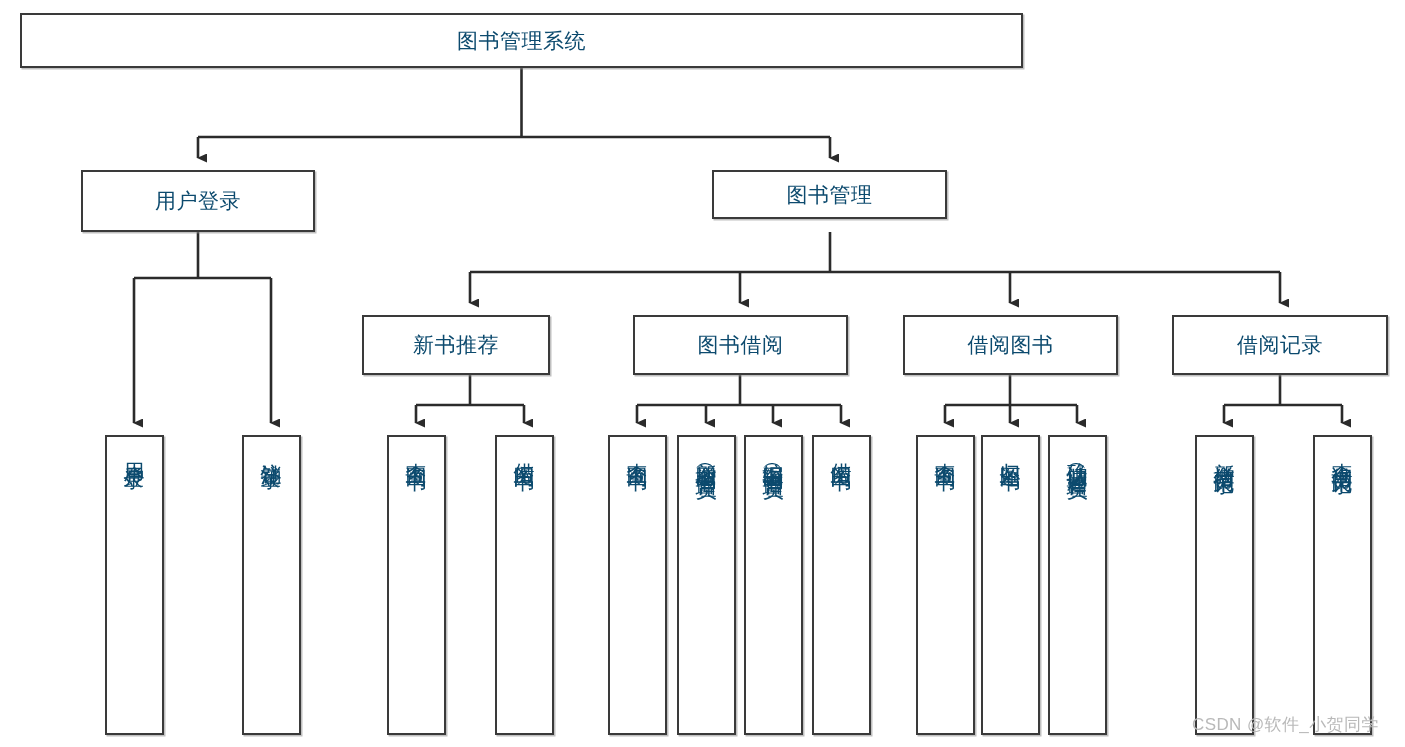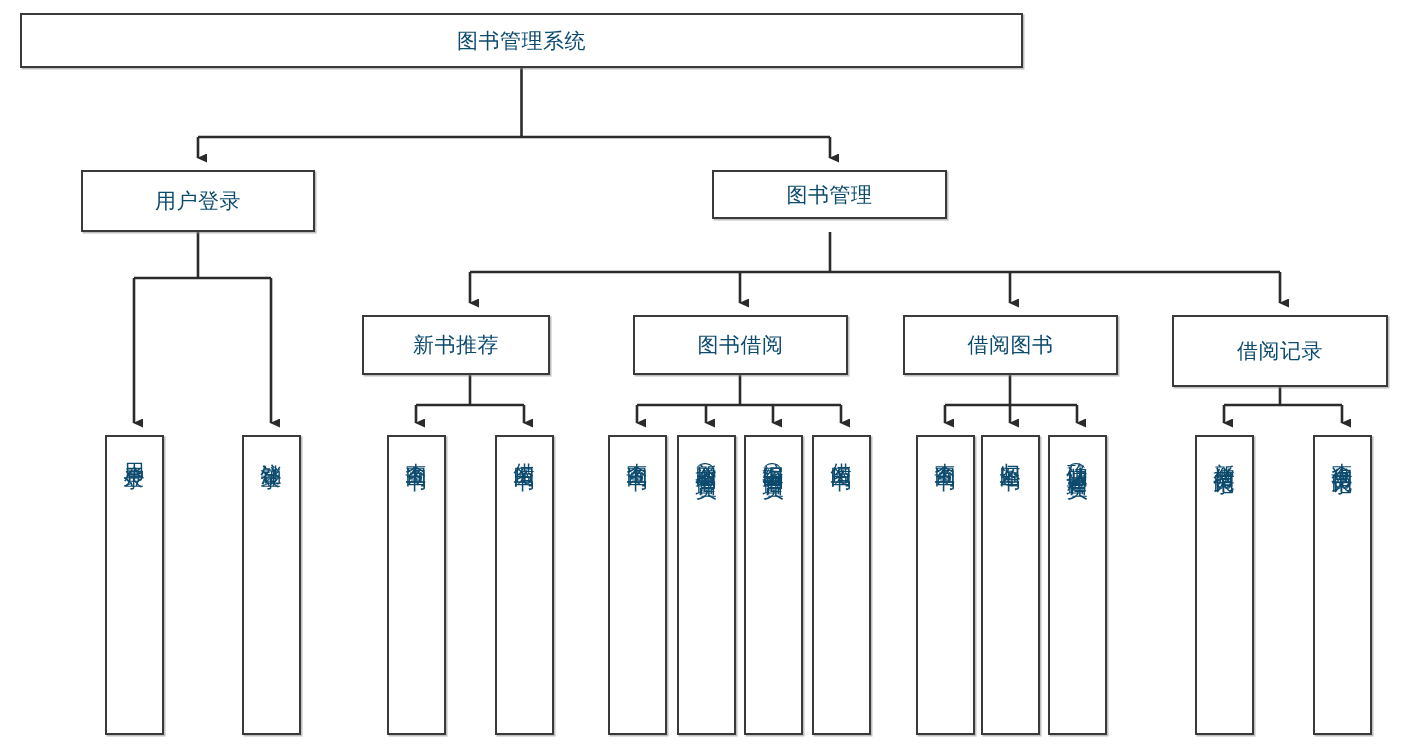--- a/index.html
+++ b/index.html
@@ -139,21 +139,21 @@
 
   <div class="node horizontal" style="left:362px; top:315px; width:188px; height:60px;">
     <span class="node-label">新书推荐</span>
   </div>
   <div class="node horizontal" style="left:633px; top:315px; width:215px; height:60px;">
     <span class="node-label">图书借阅</span>
   </div>
   <div class="node horizontal" style="left:903px; top:315px; width:215px; height:60px;">
     <span class="node-label">借阅图书</span>
   </div>
-  <div class="node horizontal" style="left:1172px; top:315px; width:216px; height:72px;">
+  <div class="node horizontal" style="left:1172px; top:315px; width:216px; height:60px;">
     <span class="node-label">借阅记录</span>
   </div>
 
   <div class="node vertical" style="left:105px; top:435px; width:59px; height:300px;">
     <span class="node-label">用户登录</span>
   </div>
   <div class="node vertical" style="left:242px; top:435px; width:59px; height:300px;">
     <span class="node-label">注销登录</span>
   </div>
 
@@ -187,14 +187,15 @@
     <span class="node-label">确认归还（管理员）</span>
   </div>
 
   <div class="node vertical" style="left:1195px; top:435px; width:59px; height:300px;">
     <span class="node-label">新增借阅记录</span>
   </div>
   <div class="node vertical" style="left:1313px; top:435px; width:59px; height:300px;">
     <span class="node-label">查询借阅记录</span>
   </div>
 
+  <div class="watermark" style="left:1192px; top:713px;">CSDN @软件_小贺同学</div>
 
 </div>
 
 </body></html>

